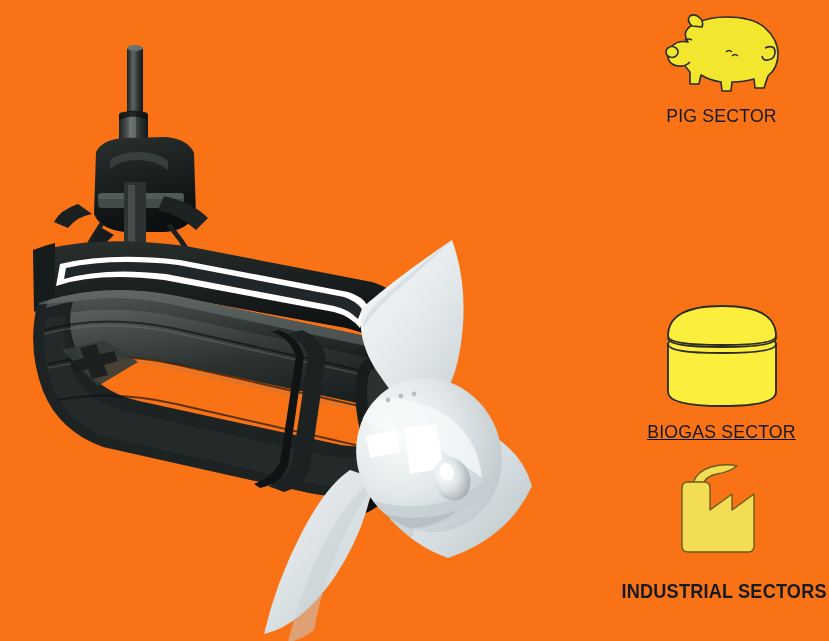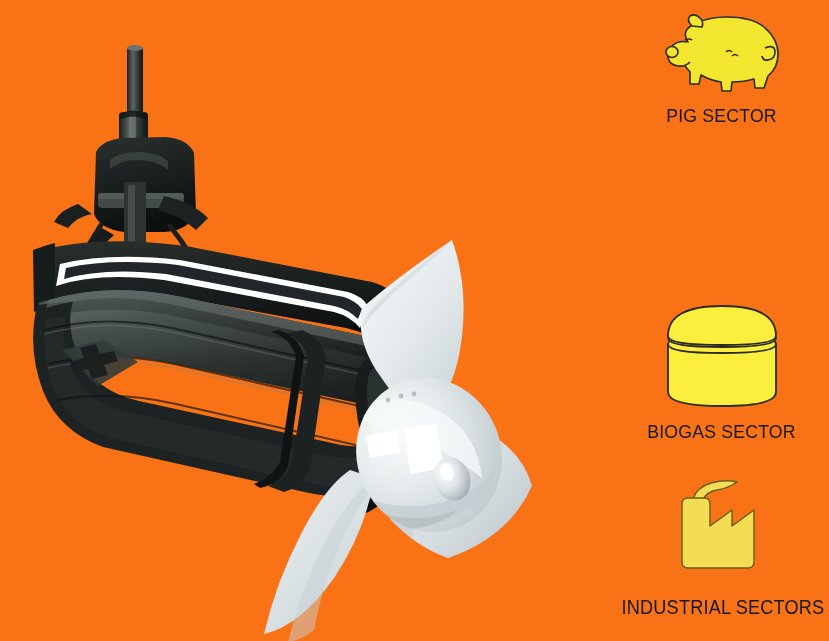--- a/index.html
+++ b/index.html
@@ -60,22 +60,22 @@
     letter-spacing: 0.2px;
     color: #161a23;
     white-space: nowrap;
     text-align: center;
     transform: scaleX(0.93);
     transform-origin: center center;
   }
 
   #sector-pig        { top: 8px;   }
   #sector-cow        { top: 156px; }
-  #sector-biogas     { top: 304px; }
-  #sector-industrial { top: 472px; }
+  #sector-biogas     { top: 304px; text-decoration: underline; }
+  #sector-industrial { top: 456px; font-weight: bold; }
 
   #sector-pig .sector-label,
   #sector-cow .sector-label,
   #sector-biogas .sector-label { margin-top: 7px; }
   #sector-industrial .sector-label { margin-top: 9px; font-size: 19.5px; }
 </style>
 </head>
 <body>
 
 <div id="page">

